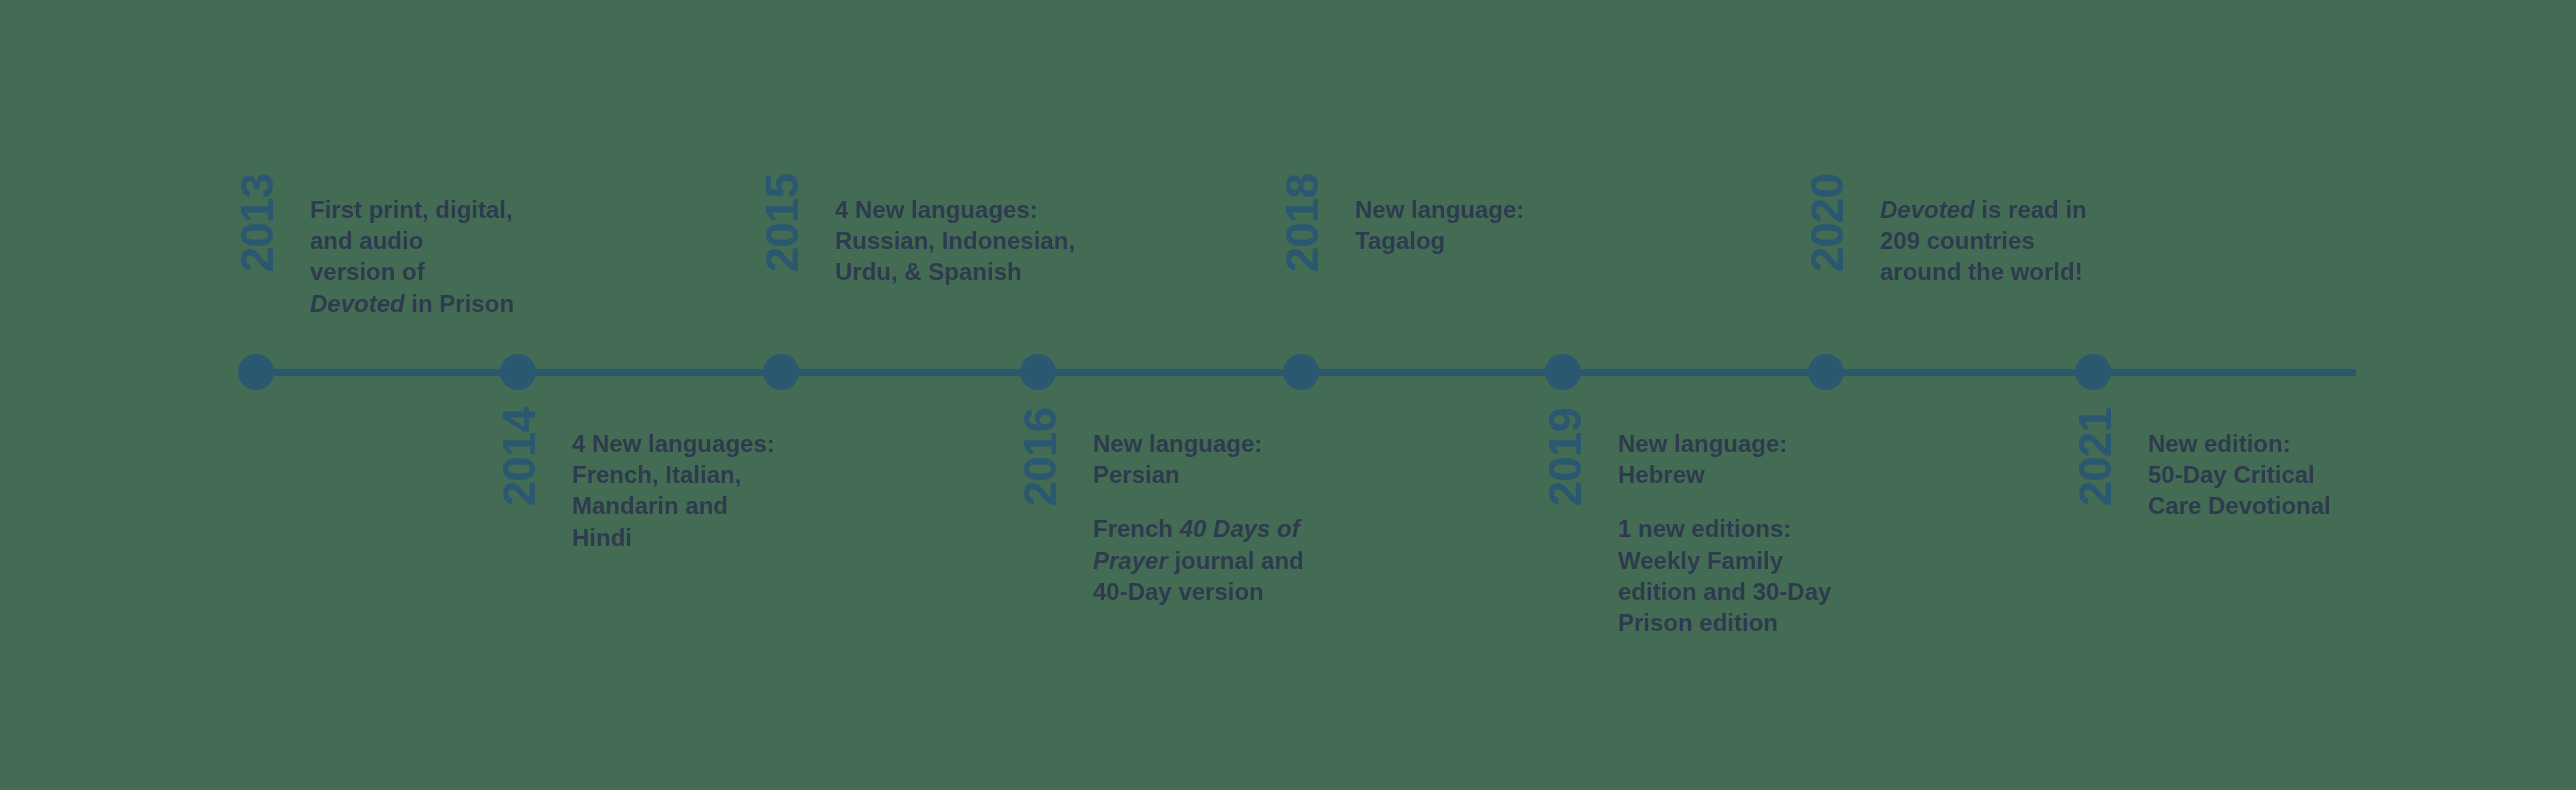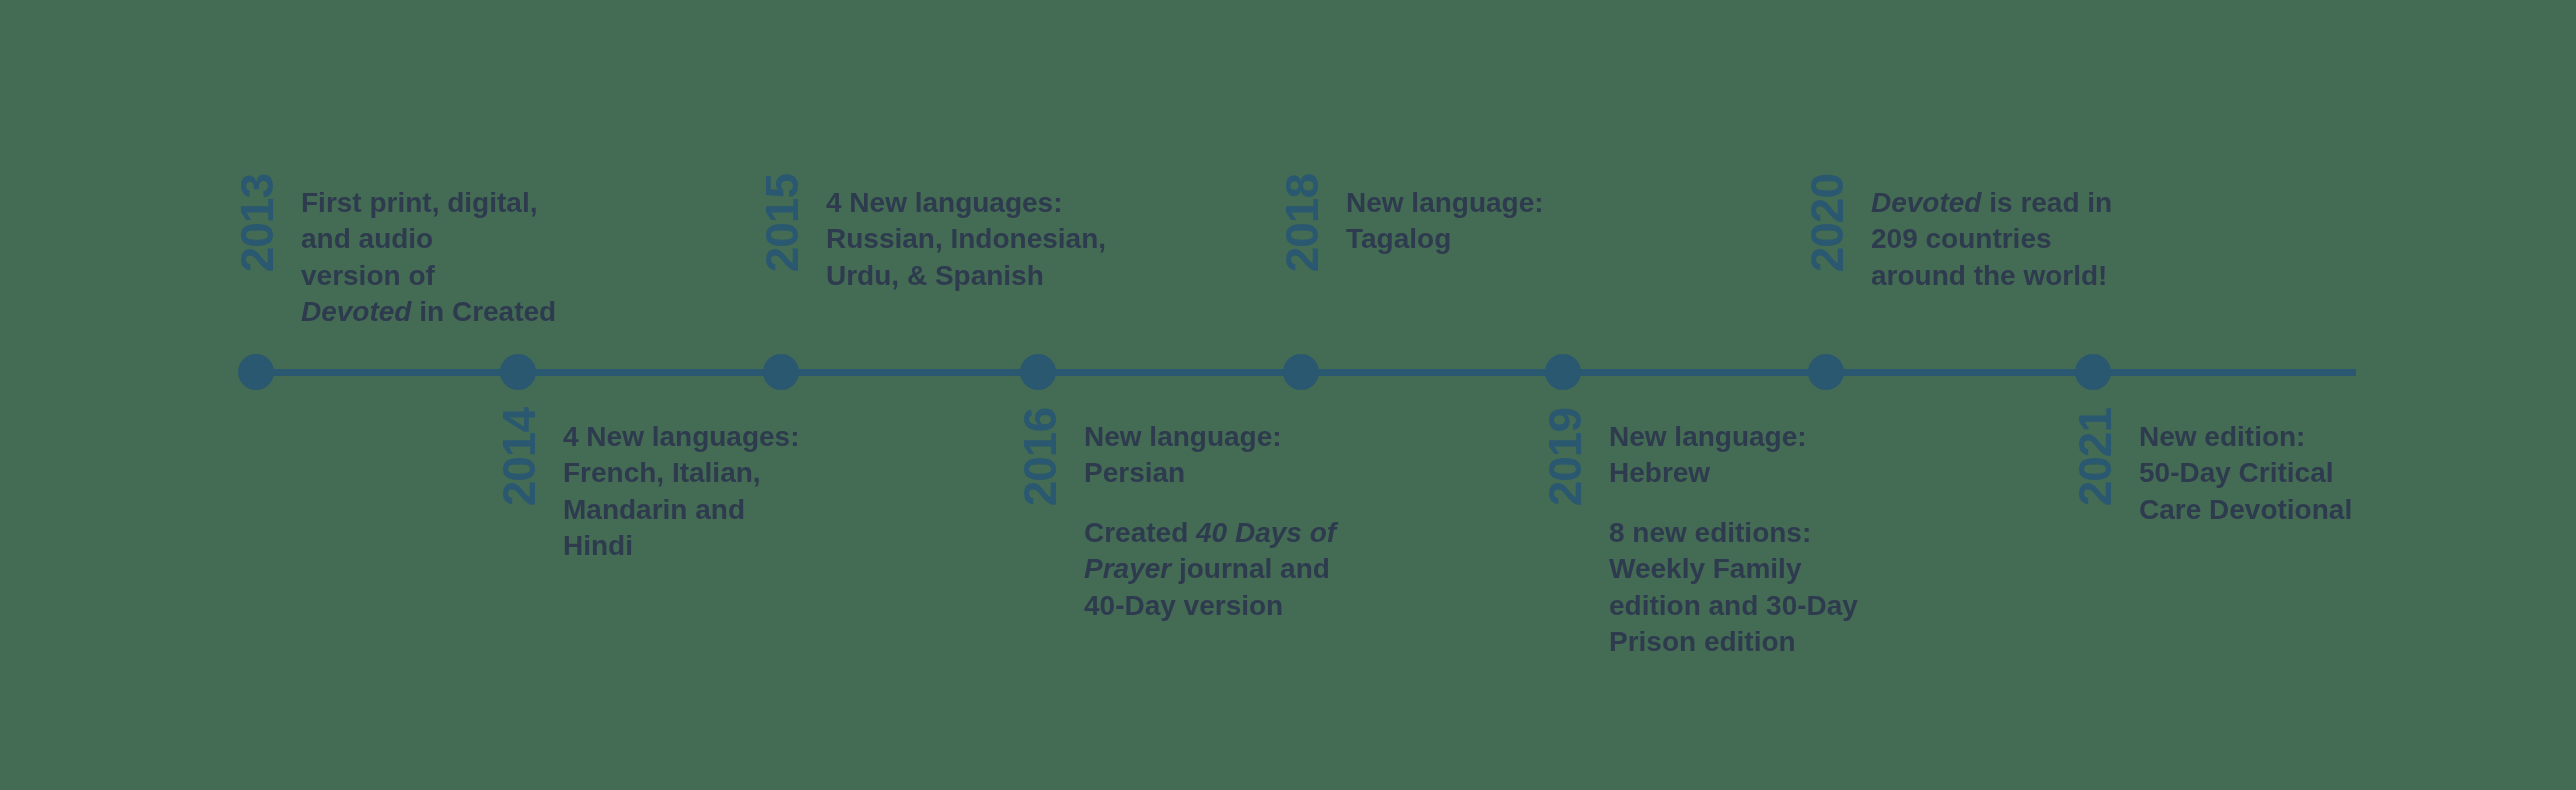--- a/index.html
+++ b/index.html
@@ -67,24 +67,24 @@
   }
 
   .event-body {
     flex: 1 1 auto;
     padding-left: 13px;
     padding-top: 3px;
   }
 
   .event-para {
     color: #2e3b4e;
-    font-size: 28px;
+    font-size: 24px;
     line-height: 1.30;
     font-weight: 600;
-    margin: 8px;
+    margin: 17px;
     white-space: pre-line;
   }
   .event-para + .event-para {
     margin-top: 23px;
   }
   .event-para em {
   }
 </style>
 </head>
 <body>
@@ -103,21 +103,21 @@
       <div class="milestone-dot" style="left: 1826px;"></div>
       <div class="milestone-dot" style="left: 2093px;"></div>
     </div>
   <div id="events-layer">
       <div class="event above" style="left: 234px; top: 174px;">
         <div class="year-label">2013</div>
         <div class="event-body">
           <p class="event-para"><span>First print, digital,
 and audio
 version of
-</span><em>Devoted</em><span> in Created</span></p>
+</span><em>Devoted</em><span> in Prison</span></p>
         </div>
       </div>
       <div class="event below" style="left: 496px; top: 408px;">
         <div class="year-label">2014</div>
         <div class="event-body">
           <p class="event-para"><span>4 New languages:
 French, Italian,
 Mandarin and
 Hindi</span></p>
         </div>
@@ -128,38 +128,38 @@
           <p class="event-para"><span>4 New languages:
 Russian, Indonesian,
 Urdu, &amp; Spanish</span></p>
         </div>
       </div>
       <div class="event below" style="left: 1017px; top: 408px;">
         <div class="year-label">2016</div>
         <div class="event-body">
           <p class="event-para"><span>New language:
 Persian</span></p>
-          <p class="event-para"><span>Created </span><em>40 Days of
+          <p class="event-para"><span>French </span><em>40 Days of
 Prayer</em><span> journal and
 40-Day version</span></p>
         </div>
       </div>
       <div class="event above" style="left: 1279px; top: 174px;">
         <div class="year-label">2018</div>
         <div class="event-body">
           <p class="event-para"><span>New language:
 Tagalog</span></p>
         </div>
       </div>
       <div class="event below" style="left: 1542px; top: 408px;">
         <div class="year-label">2019</div>
         <div class="event-body">
           <p class="event-para"><span>New language:
 Hebrew</span></p>
-          <p class="event-para"><span>8 new editions:
+          <p class="event-para"><span>1 new editions:
 Weekly Family
 edition and 30-Day
 Prison edition</span></p>
         </div>
       </div>
       <div class="event above" style="left: 1804px; top: 174px;">
         <div class="year-label">2020</div>
         <div class="event-body">
           <p class="event-para"><em>Devoted</em><span> is read in
 209 countries

